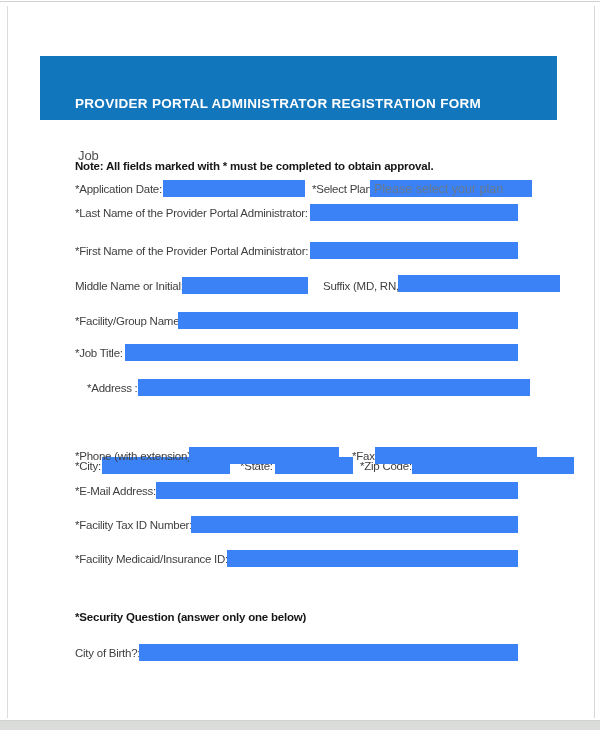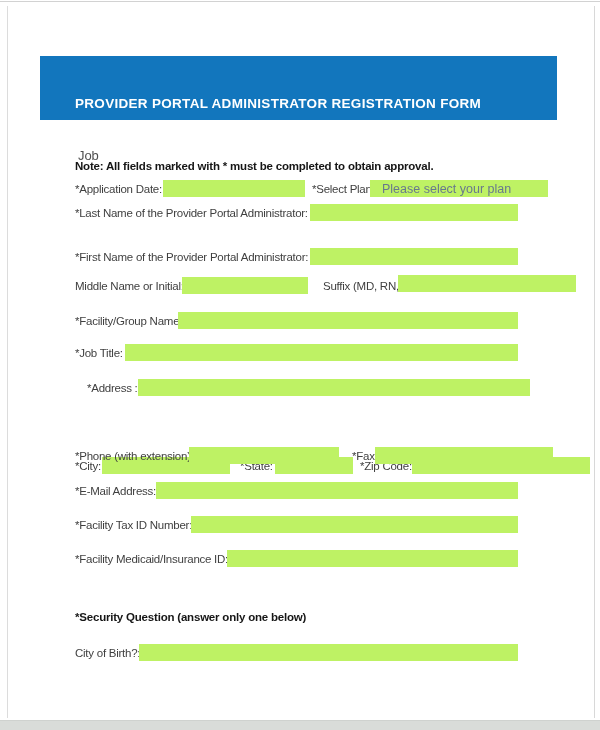--- a/index.html
+++ b/index.html
@@ -35,23 +35,23 @@
   }
   .row {
     position:absolute; left:75px; width:443px; height:19px;
     display:flex; align-items:center;
   }
   .lbl {
     font-size:11.5px; color:#3f3f3f; letter-spacing:-0.25px;
     white-space:nowrap; flex:none;
   }
   .fld {
-    background:#bef264; border:none; outline:none; height:17px;
+    background:#3b82f6; border:none; outline:none; height:17px;
     font-family:"Liberation Sans", sans-serif; font-size:11.5px; color:#333;
-    padding:0 12px; flex:none;
+    padding:0 4px; flex:none;
   }
   .fld.grow { flex:1 1 auto; width:auto; }
   .fld::placeholder { color:#68798C; font-size:12.5px; opacity:1; }
   .sec-heading {
     position:absolute; left:75px; top:611px;
     font-size:11.5px; font-weight:bold; color:#161616; letter-spacing:-0.2px;
     white-space:nowrap;
   }
 </style>
 </head>
@@ -76,21 +76,21 @@
     <input class="fld" style="width: 142px;">
     <span class="lbl" style="width:58px; margin-left:7px;">*Select Plan:</span>
     <input class="fld grow" placeholder="Please select your plan" style="">
   </div>
 
   <div class="row" style="top:203px;">
     <span class="lbl" style="width:235px;">*Last Name of the Provider Portal Administrator:</span>
     <input class="fld grow" style="">
   </div>
 
-  <div class="row" style="top:247px;">
+  <div class="row" style="top:241px;">
     <span class="lbl" style="width:235px;">*First Name of the Provider Portal Administrator:</span>
     <input class="fld grow" style="">
   </div>
 
   <div class="row" style="top:276px;">
     <span class="lbl" style="width:103px;">Middle Name or Initial:</span>
     <input class="fld" style="width: 126px; margin-left: 4px;">
     <span class="lbl" style="width:75px; margin-left:15px;">Suffix (MD, RN, etc.):</span>
     <input class="fld grow" style="margin-top: -4px;">
   </div>

